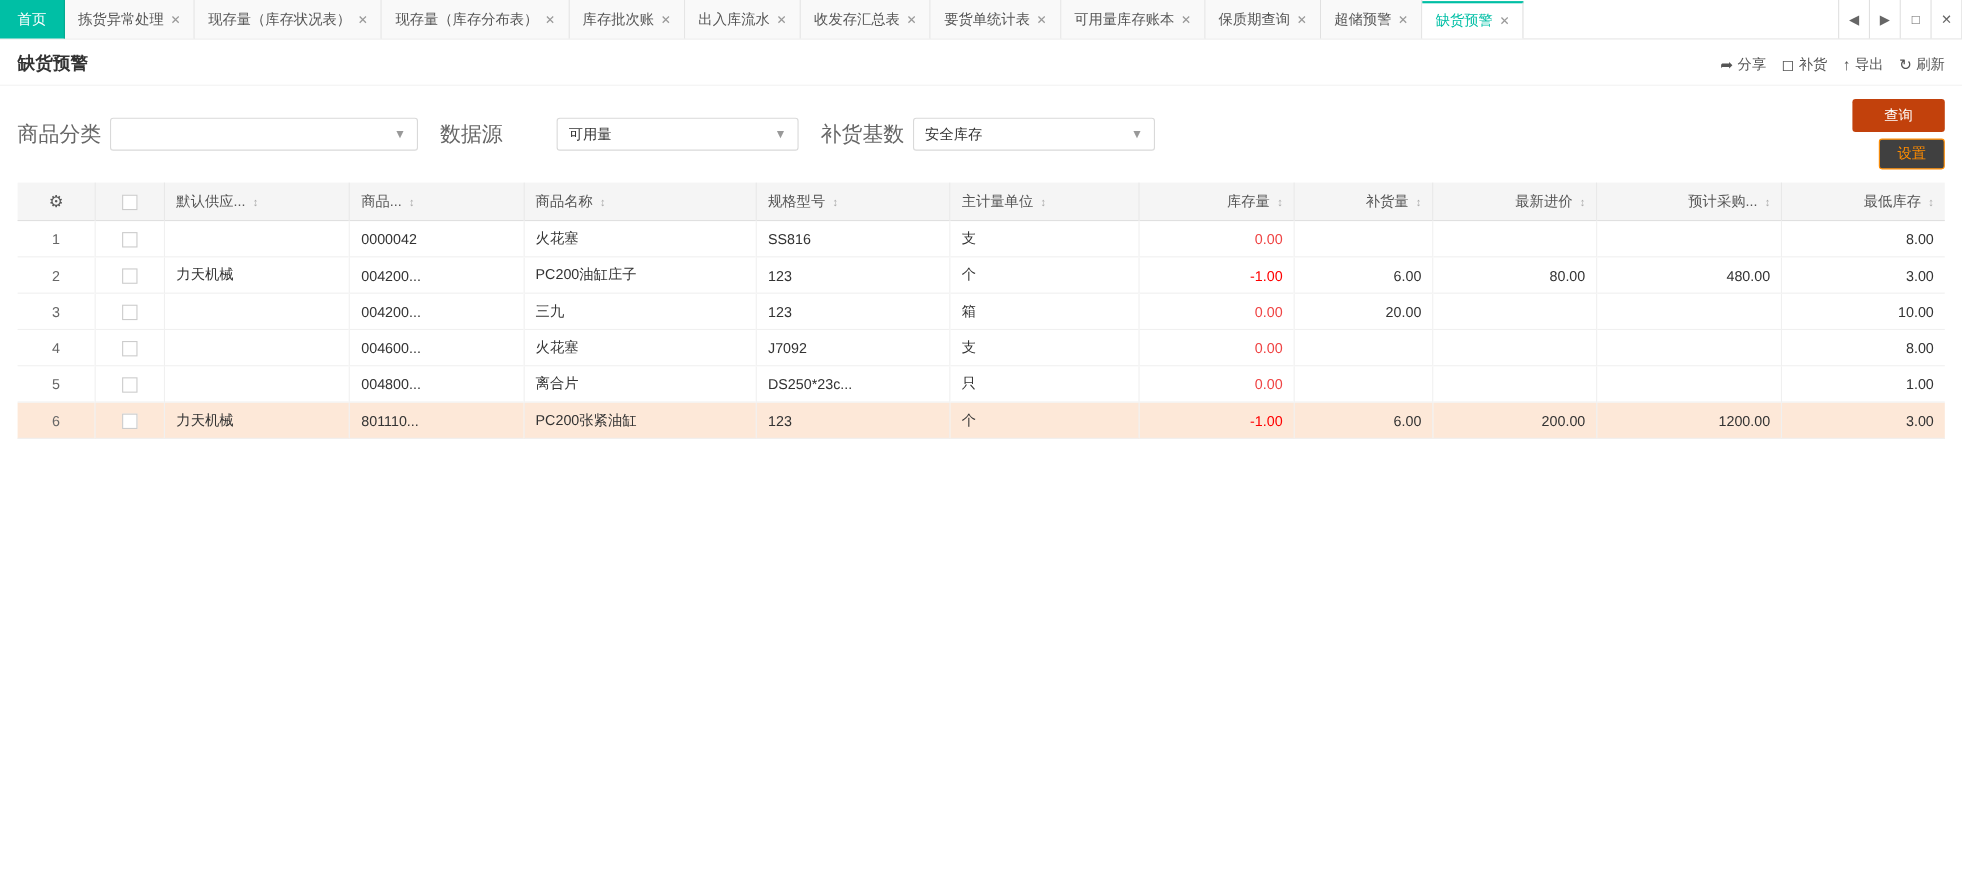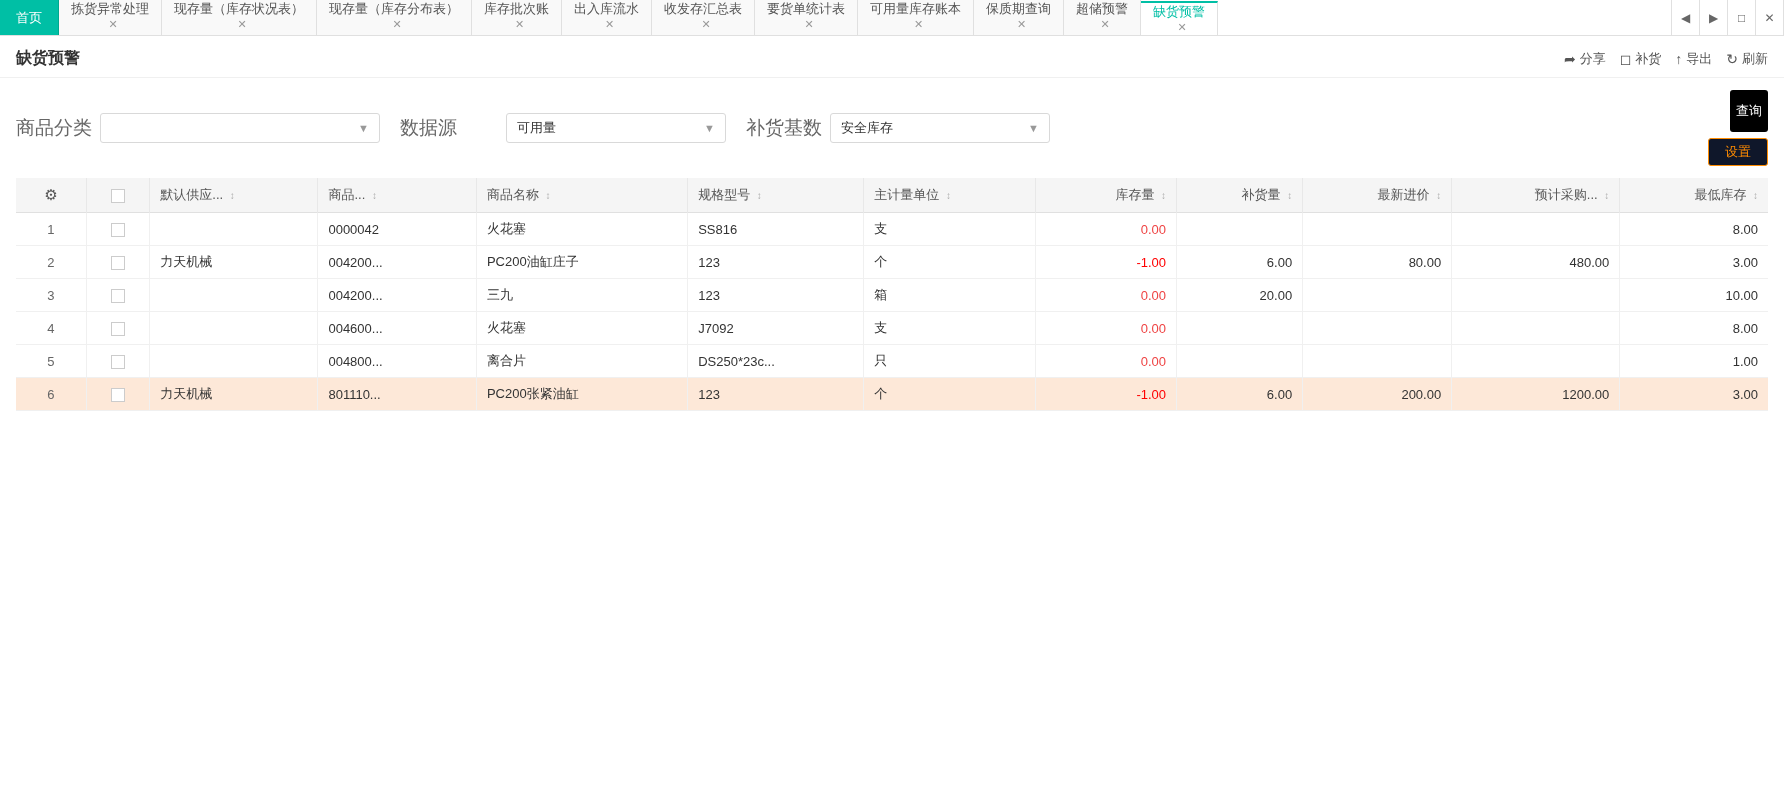--- a/index.html
+++ b/index.html
@@ -19,21 +19,20 @@
       align-items: center;
       padding: 0 12px;
       height: 36px;
       border-right: 1px solid #e0e0e0;
       cursor: pointer;
       white-space: nowrap;
       font-size: 13px;
       color: #555;
       background: #f9f9f9;
       min-width: fit-content;
-      flex-direction: column;
     }
     .tab-item.active {
       background: #fff;
       color: #00bfa5;
       border-top: 2px solid #00bfa5;
       border-bottom: 1px solid #fff;
       margin-bottom: -1px;
     }
     .tab-item .tab-close {
       margin-left: 6px;
@@ -143,31 +142,31 @@
     .filter-select .select-arrow { color: #999; font-size: 11px; margin-left: 8px; }
 
     .filter-actions {
       margin-left: auto;
       display: flex;
       flex-direction: column;
       gap: 6px;
       align-items: flex-end;
     }
     .btn-query {
-      background: #000000;
+      background: #c2410c;
       color: #fff;
       border: none;
       border-radius: 3px;
-      padding: 5px 6px;
-      cursor: pointer;
-      font-size: 13px;
-      height: 42px;
+      padding: 5px 29px;
+      cursor: pointer;
+      font-size: 13px;
+      height: 30px;
     }
     .btn-settings {
-      background: #0f172a;
+      background: #404040;
       color: #ff8c00;
       border: 1px solid #ff8c00;
       border-radius: 3px;
       padding: 0 16px;
       cursor: pointer;
       font-size: 13px;
       height: 28px;
     }
 
     

